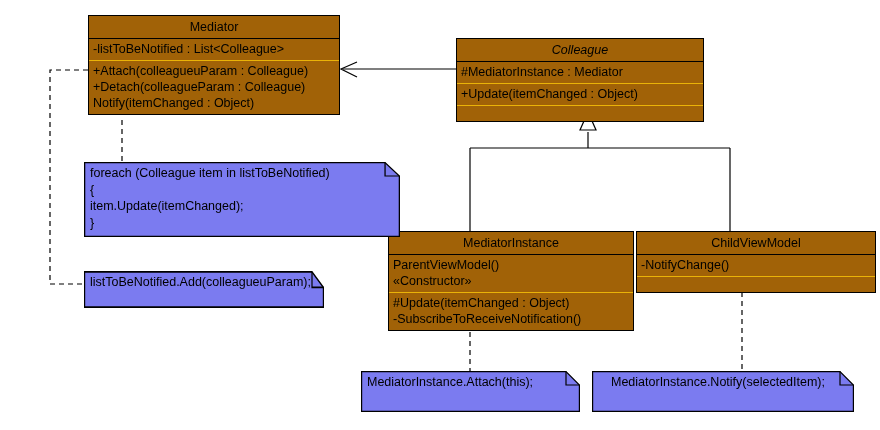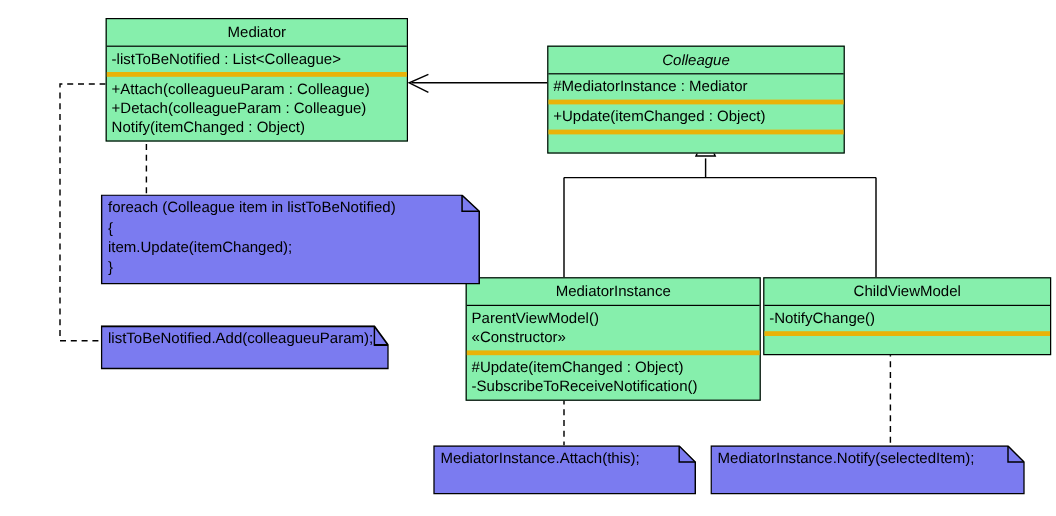--- a/index.html
+++ b/index.html
@@ -24,38 +24,38 @@
     width: 880px;
     height: 430px;
     pointer-events: none;
   }
 
   
   .uml-class {
     position: absolute;
     box-sizing: border-box;
     border: 1px solid #000000;
-    background: #86efac;
+    background: #a16207;
     font-size: 12.5px;
     line-height: 16px;
     color: #000000;
     z-index: 3;
   }
   .uml-title {
     text-align: center;
     padding: 3px 6px 3px 6px;
     border-bottom: 1px solid #000000;
     white-space: nowrap;
   }
   .uml-title.abstract {
     font-style: italic;
   }
   .uml-compartment {
     padding: 2px 4px 3px 4px;
-    border-bottom: 4px solid #eab308;
+    border-bottom: 1px solid #eab308;
     white-space: nowrap;
   }
   .uml-compartment:last-child {
     border-bottom: none;
   }
   .uml-compartment .row {
     white-space: nowrap;
     overflow: hidden;
   }
   .uml-compartment.empty-pad {
@@ -185,21 +185,21 @@
   </div>
 
   <div class="uml-note" style="left:361px; top:371px; width:219px; height:41px;">
     <svg class="note-shape" viewBox="0 0 219 41" preserveAspectRatio="none" xmlns="http://www.w3.org/2000/svg">
       <path d="M0.6,0.6 L205,0.6 L218.4,14 L218.4,40.4 L0.6,40.4 Z" fill="#7b7bf0" stroke="#000000" stroke-width="1.2"></path>
       <path d="M205,0.6 L205,14 L218.4,14" fill="none" stroke="#000000" stroke-width="1.2"></path>
     </svg>
     <div class="note-text">MediatorInstance.Attach(this);</div>
   </div>
 
-  <div class="uml-note" style="left:592px; top:371px; width:262px; height:41px;">
+  <div class="uml-note" style="left:592px; top:371px; width:262px; height:41px;padding-left:13px;">
     <svg class="note-shape" viewBox="0 0 262 41" preserveAspectRatio="none" xmlns="http://www.w3.org/2000/svg">
       <path d="M0.6,0.6 L248,0.6 L261.4,14 L261.4,40.4 L0.6,40.4 Z" fill="#7b7bf0" stroke="#000000" stroke-width="1.2"></path>
       <path d="M248,0.6 L248,14 L261.4,14" fill="none" stroke="#000000" stroke-width="1.2"></path>
     </svg>
     <div class="note-text">MediatorInstance.Notify(selectedItem);</div>
   </div>
 
 </div>
 
 </body></html>

